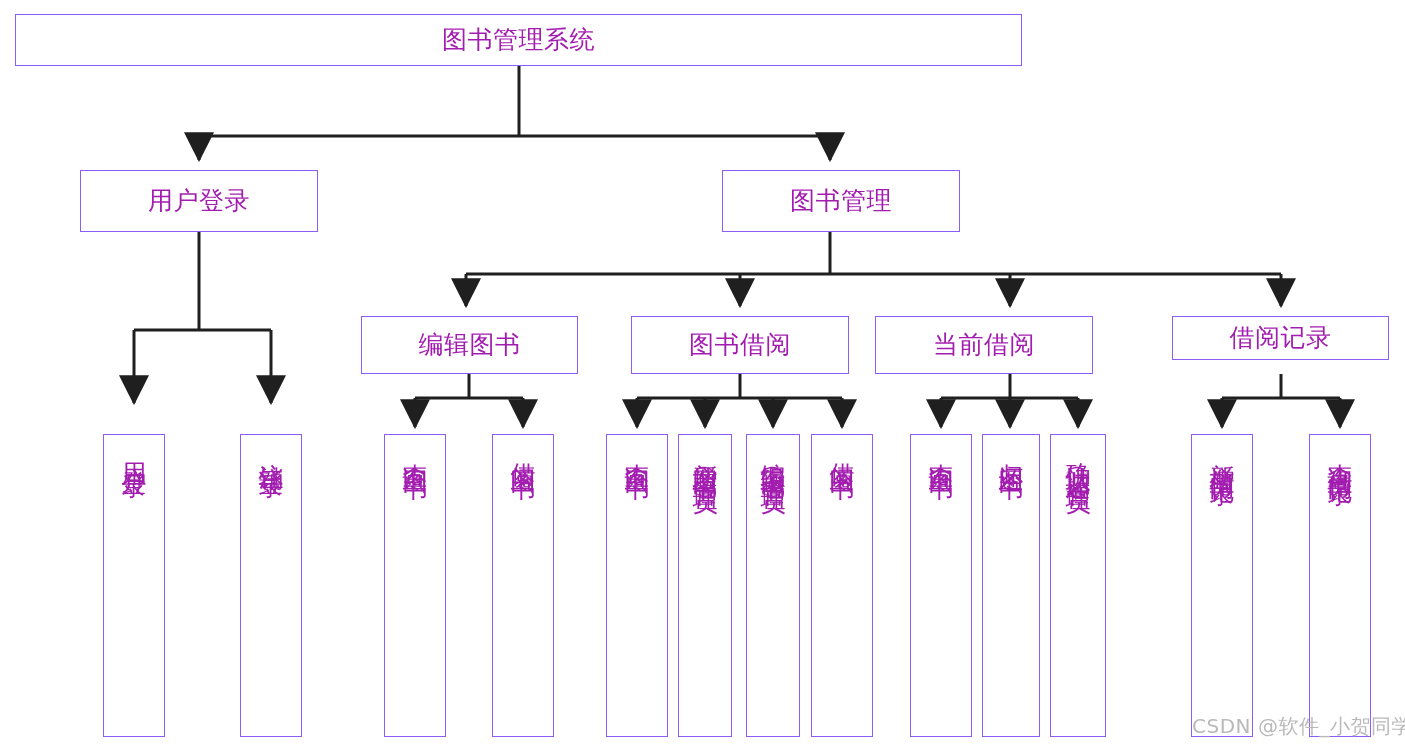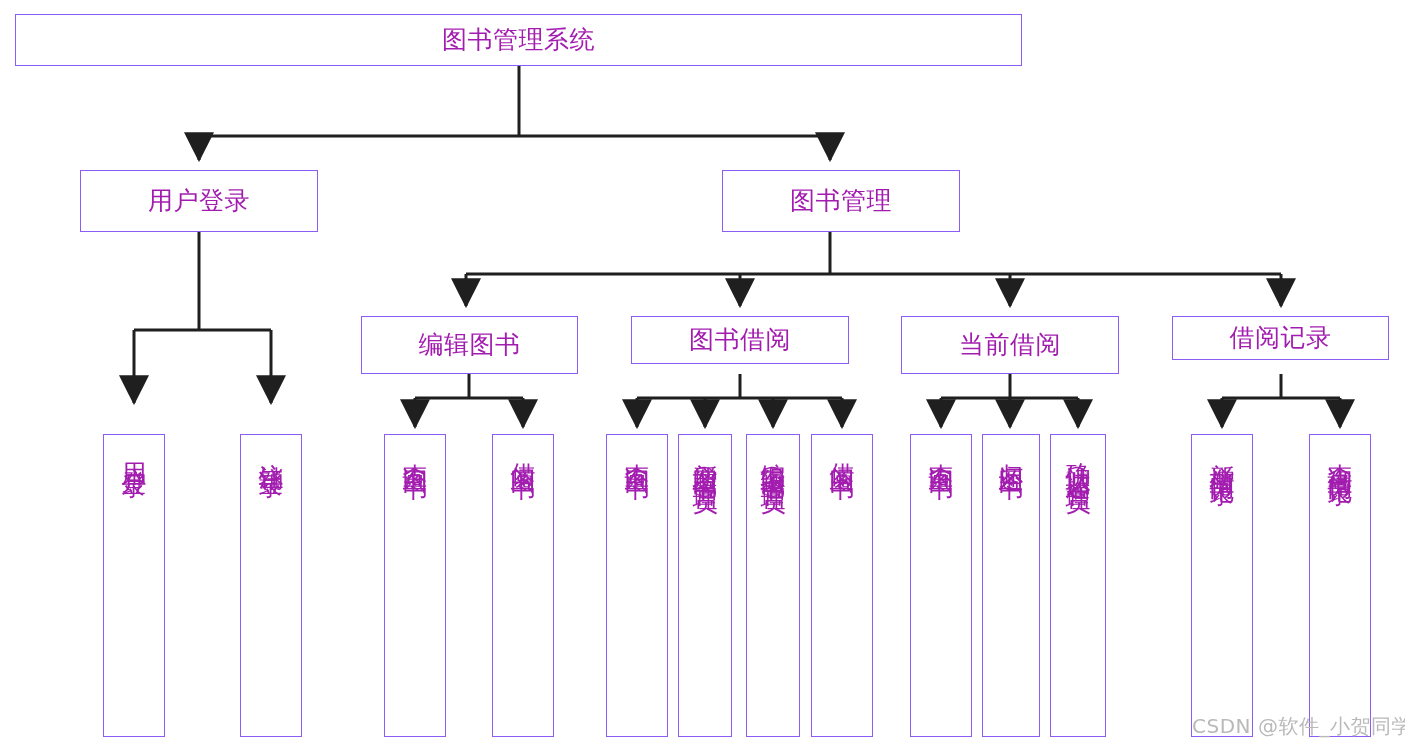--- a/index.html
+++ b/index.html
@@ -144,24 +144,24 @@
   <div class="node horiz" style="left:80px; top:170px; width:238px; height:62px;">
     <span class="label">用户登录</span>
   </div>
   <div class="node horiz" style="left:711px; top:170px; width:238px; height:62px;margin-left:11px;">
     <span class="label">图书管理</span>
   </div>
 
   <div class="node horiz" style="left:361px; top:316px; width:217px; height:58px;">
     <span class="label">编辑图书</span>
   </div>
-  <div class="node horiz" style="left:631px; top:316px; width:218px; height:48px;">
+  <div class="node horiz" style="left:631px; top:316px; width:218px; height:58px;">
     <span class="label">图书借阅</span>
   </div>
-  <div class="node horiz" style="left:901px; top:316px; width:218px; height:58px;">
+  <div class="node horiz" style="left:875px; top:316px; width:218px; height:58px;">
     <span class="label">当前借阅</span>
   </div>
   <div class="node horiz" style="left:1172px; top:316px; width:217px; height:44px;">
     <span class="label">借阅记录</span>
   </div>
 
   <div class="node vert" style="left:103px; top:434px; width:62px; height:303px;">
     <span class="label">用户登录</span>
   </div>
   <div class="node vert" style="left:240px; top:434px; width:62px; height:303px;">

